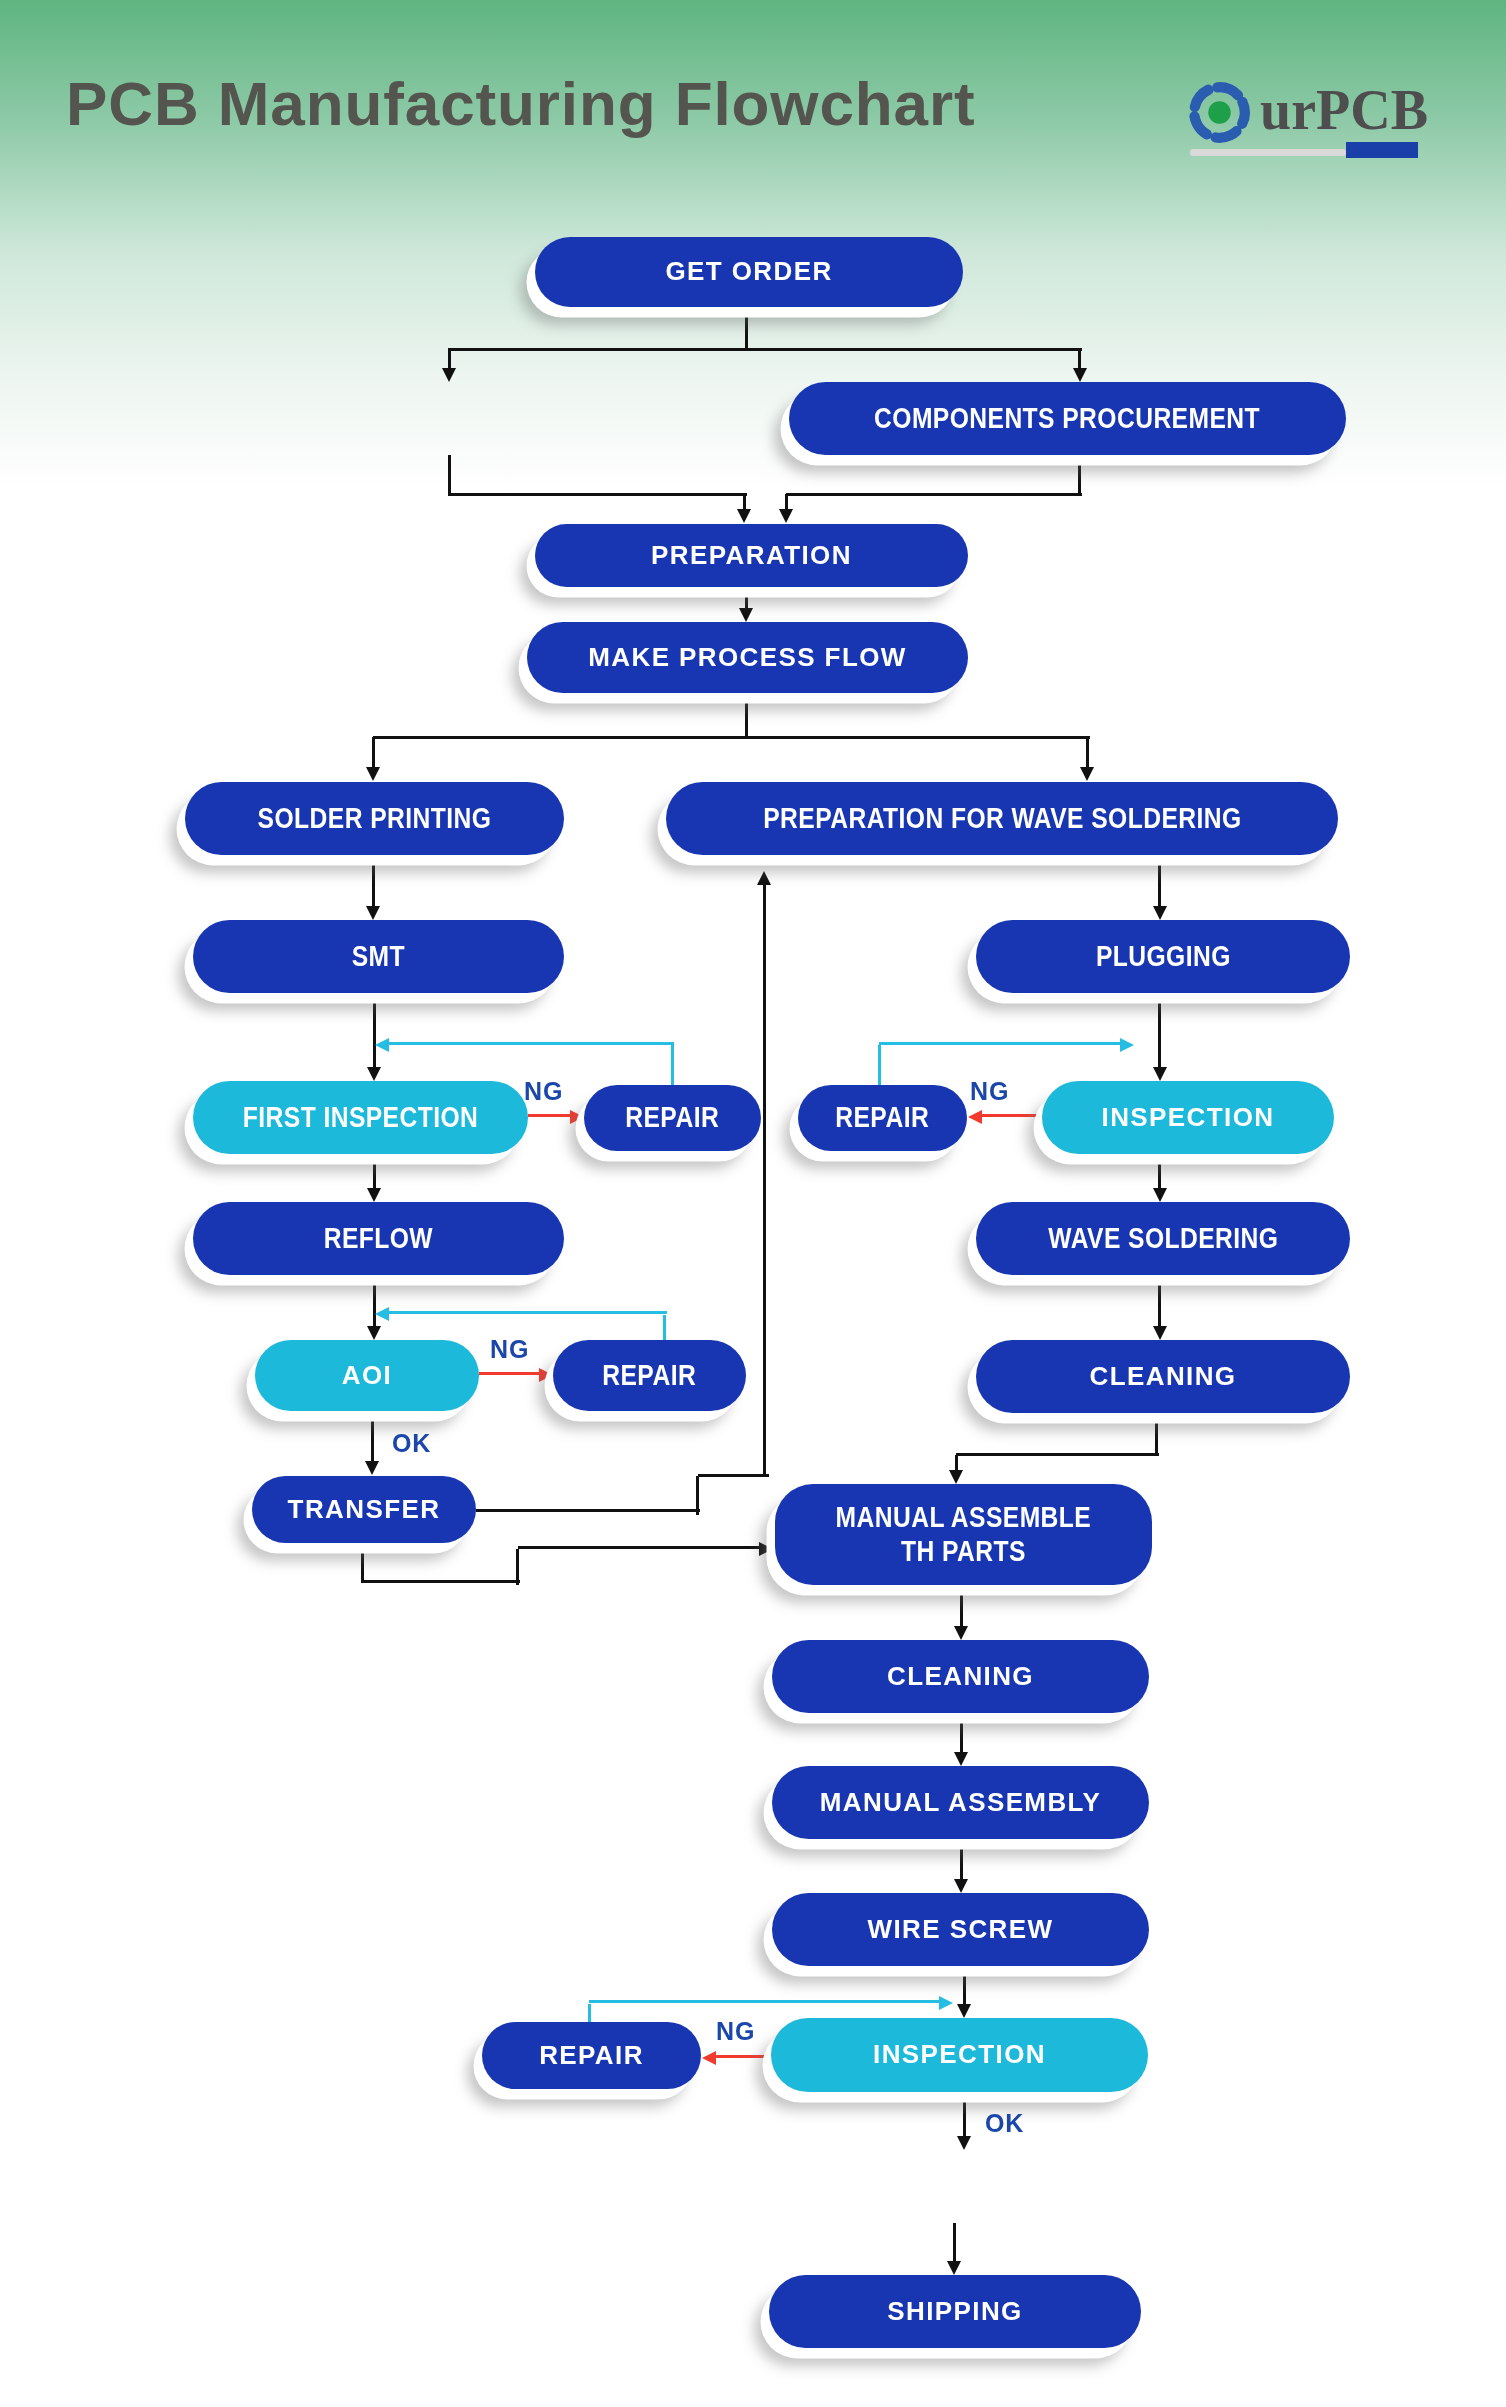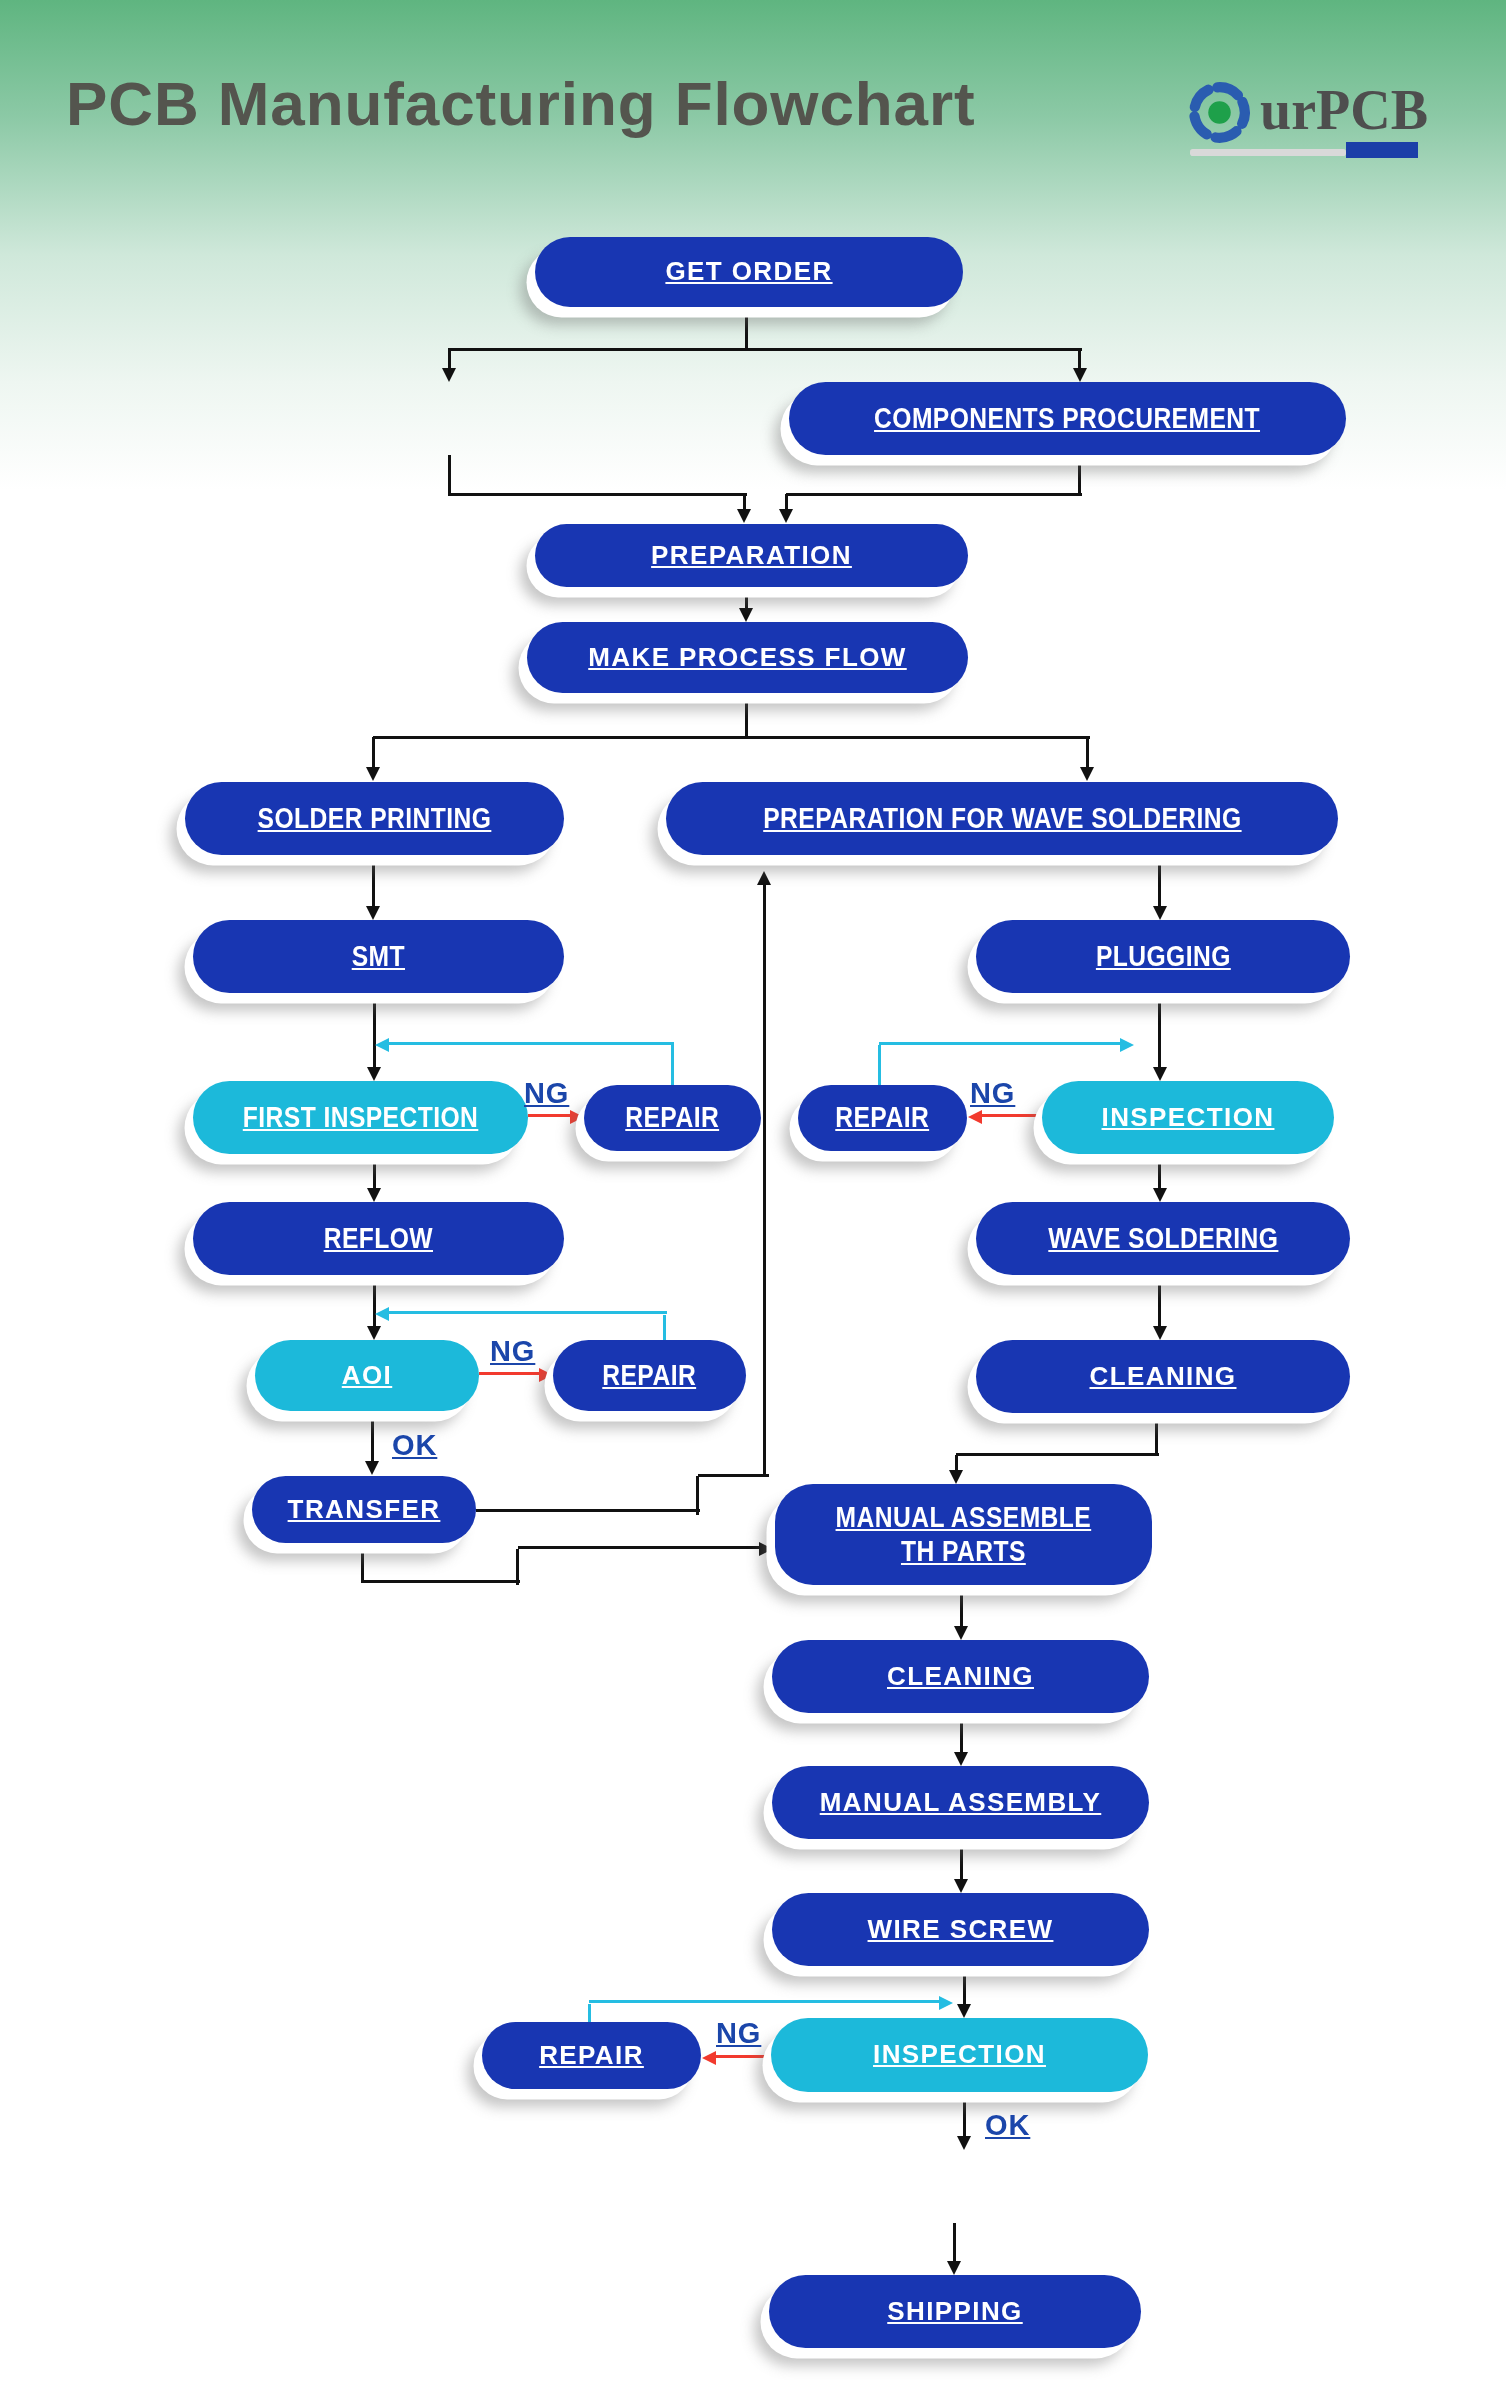--- a/index.html
+++ b/index.html
@@ -12,36 +12,36 @@
          color:#54554e;letter-spacing:0.9px;}
   #logo{position:absolute;left:1177px;top:72px;width:254px;height:104px;}
   #logo-icon{position:absolute;left:5.6px;top:3.8px;}
   #logo-text{position:absolute;left:83px;top:5.6px;font-family:"Liberation Serif", serif;
              font-weight:bold;font-size:56px;color:#4e4e4e;}
   #logo-bar{position:absolute;left:13px;top:77px;width:156px;height:6.6px;background:#d9d9d9;border-radius:2.8px;}
   #logo-bluecap{position:absolute;left:169px;top:70px;width:72px;height:16px;background:#1b3fa8;}
   
   .node{position:absolute;display:flex;align-items:center;justify-content:center;text-align:center;
         border-radius:38px;color:#ffffff;z-index:2;
-        box-shadow:-8.5px 10.4px 0 #ffffff,-15px 18px 13px rgba(105,105,105,.38);text-decoration:underline;}
+        box-shadow:-8.5px 10.4px 0 #ffffff,-15px 18px 13px rgba(105,105,105,.38);}
   .blue{background:#1836b2;}
   .cyan{background:#1cb9da;}
   .node .lbl{display:block;font-weight:bold;font-size:26px;letter-spacing:1.4px;line-height:1.15;}
   .node.cond .lbl{font-size:29px;letter-spacing:0.5px;transform:scaleX(.85);}
   
   #edges{position:absolute;left:0;top:0;width:1507px;height:2408px;z-index:1;}
   .seg{position:absolute;background:var(--ac);}
   .ah{position:absolute;width:0;height:0;}
   .k{--ac:#111111;} .red{--ac:#f23a2e;} .cyn{--ac:#25bde2;}
   .ah.down{border-left:7.5px solid transparent;border-right:7.5px solid transparent;border-top:14px solid var(--ac);}
   .ah.up{border-left:7.5px solid transparent;border-right:7.5px solid transparent;border-bottom:14px solid var(--ac);}
   .ah.lft{border-top:7.5px solid transparent;border-bottom:7.5px solid transparent;border-right:14px solid var(--ac);}
   .ah.rgt{border-top:7.5px solid transparent;border-bottom:7.5px solid transparent;border-left:14px solid var(--ac);}
   
-  .tag{position:absolute;z-index:3;font-weight:bold;font-size:29px;color:#1b46aa;letter-spacing:0.9px;text-decoration:underline;}
+  .tag{position:absolute;z-index:3;font-weight:bold;font-size:25px;color:#1b46aa;letter-spacing:0.9px;}
 </style>
 </head>
 <body>
 
 <div id="canvas">
   <div id="grad-band"></div>
 
   <h1 id="title">PCB Manufacturing Flowchart</h1>
 
   <div id="logo">

